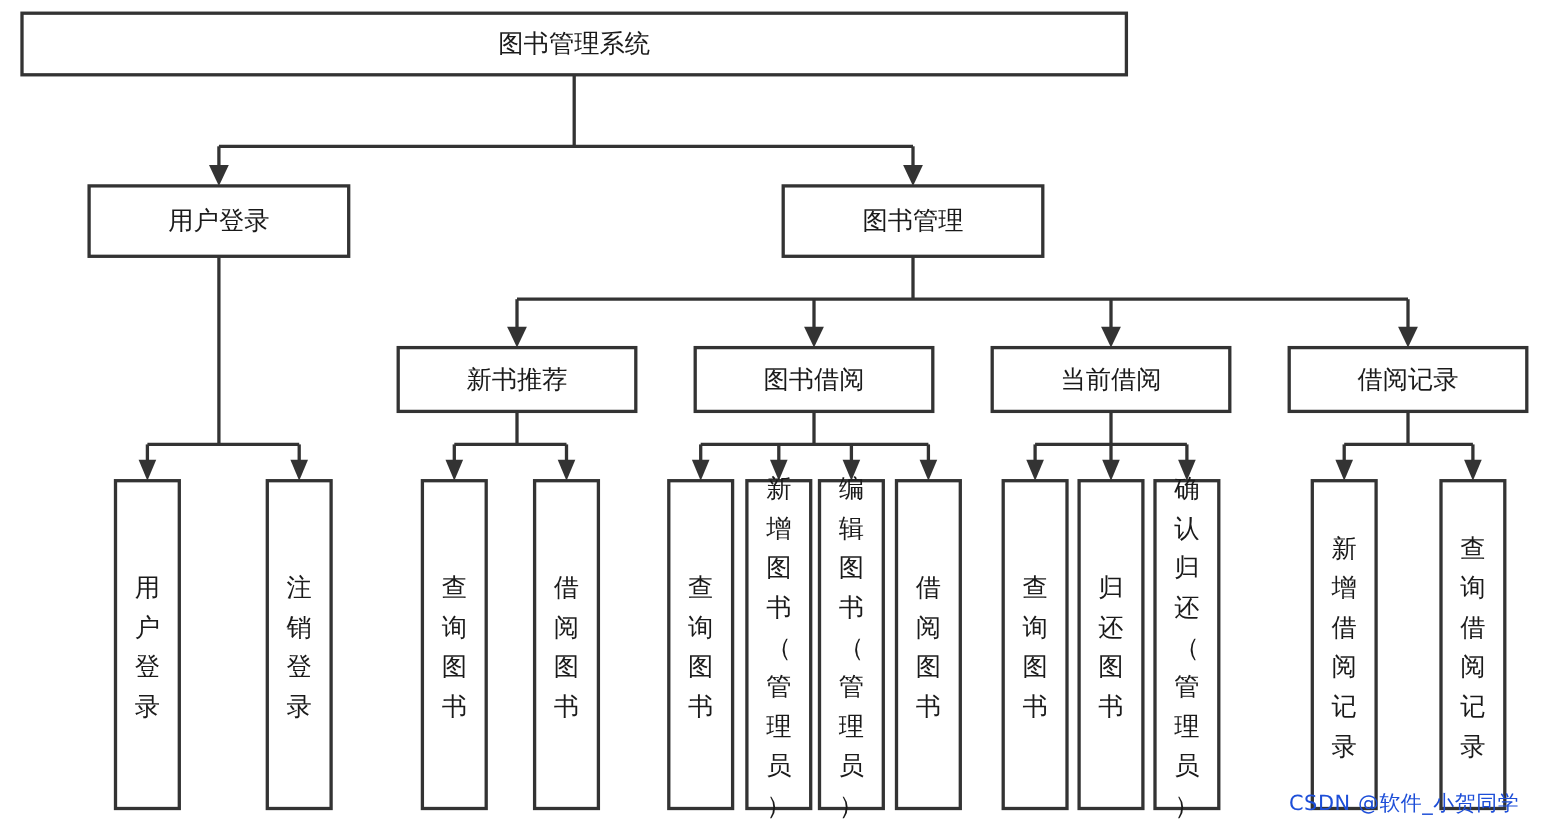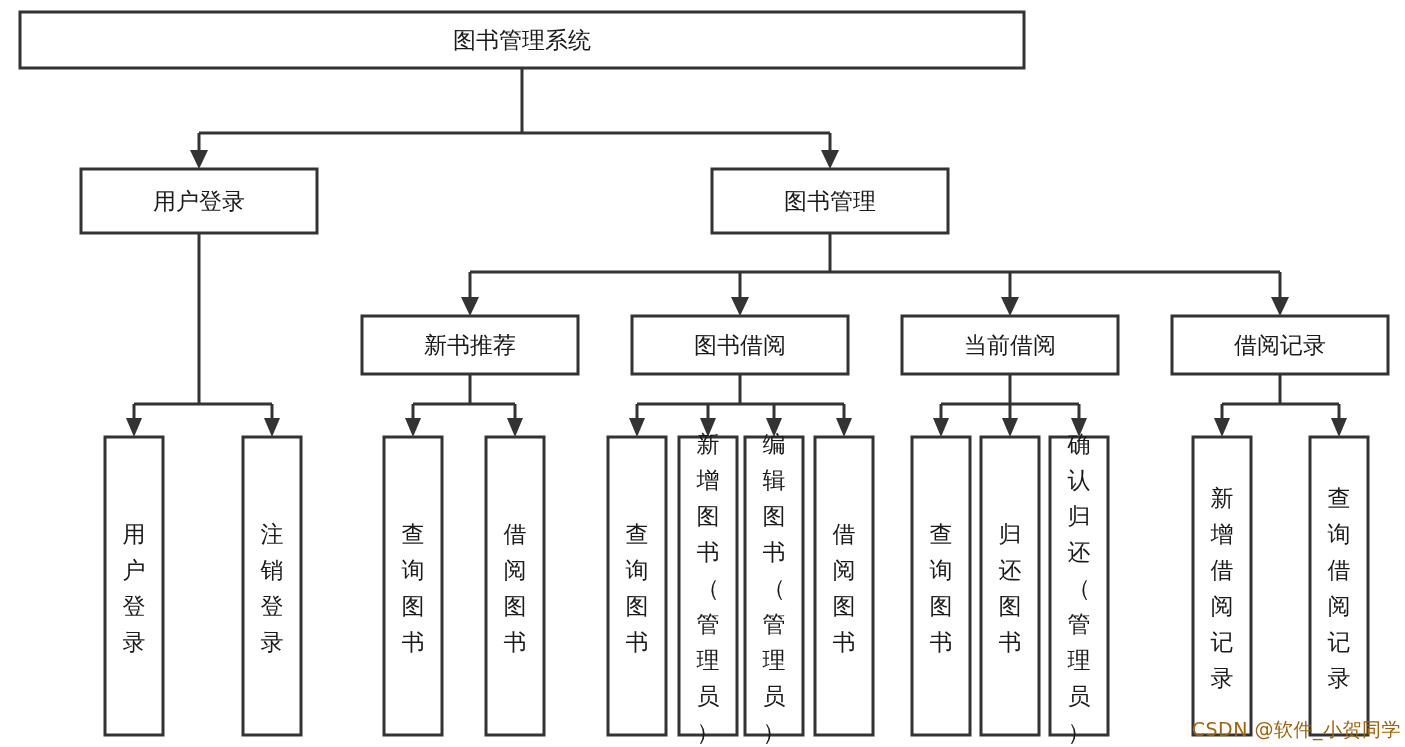--- a/index.html
+++ b/index.html
@@ -48,25 +48,25 @@
     stroke: #333333;
     stroke-width: 3;
     fill: none;
   }
   .arrow-head {
     fill: #333333;
     stroke: none;
   }
   .watermark-text {
     position: absolute;
-    right: 4px;
+    right: 24px;
     bottom: 4px;
     font-family: "DejaVu Sans", "Liberation Sans", sans-serif;
     font-size: 19px;
-    color: #a16207;
+    color: #1d4ed8;
     white-space: nowrap;
     letter-spacing: 0.5px;
   }
 </style>
 </head>
 <body>
 
 <div id="diagram-root">
 
   <svg class="diagram" viewBox="0 0 1405 747" xmlns="http://www.w3.org/2000/svg">

